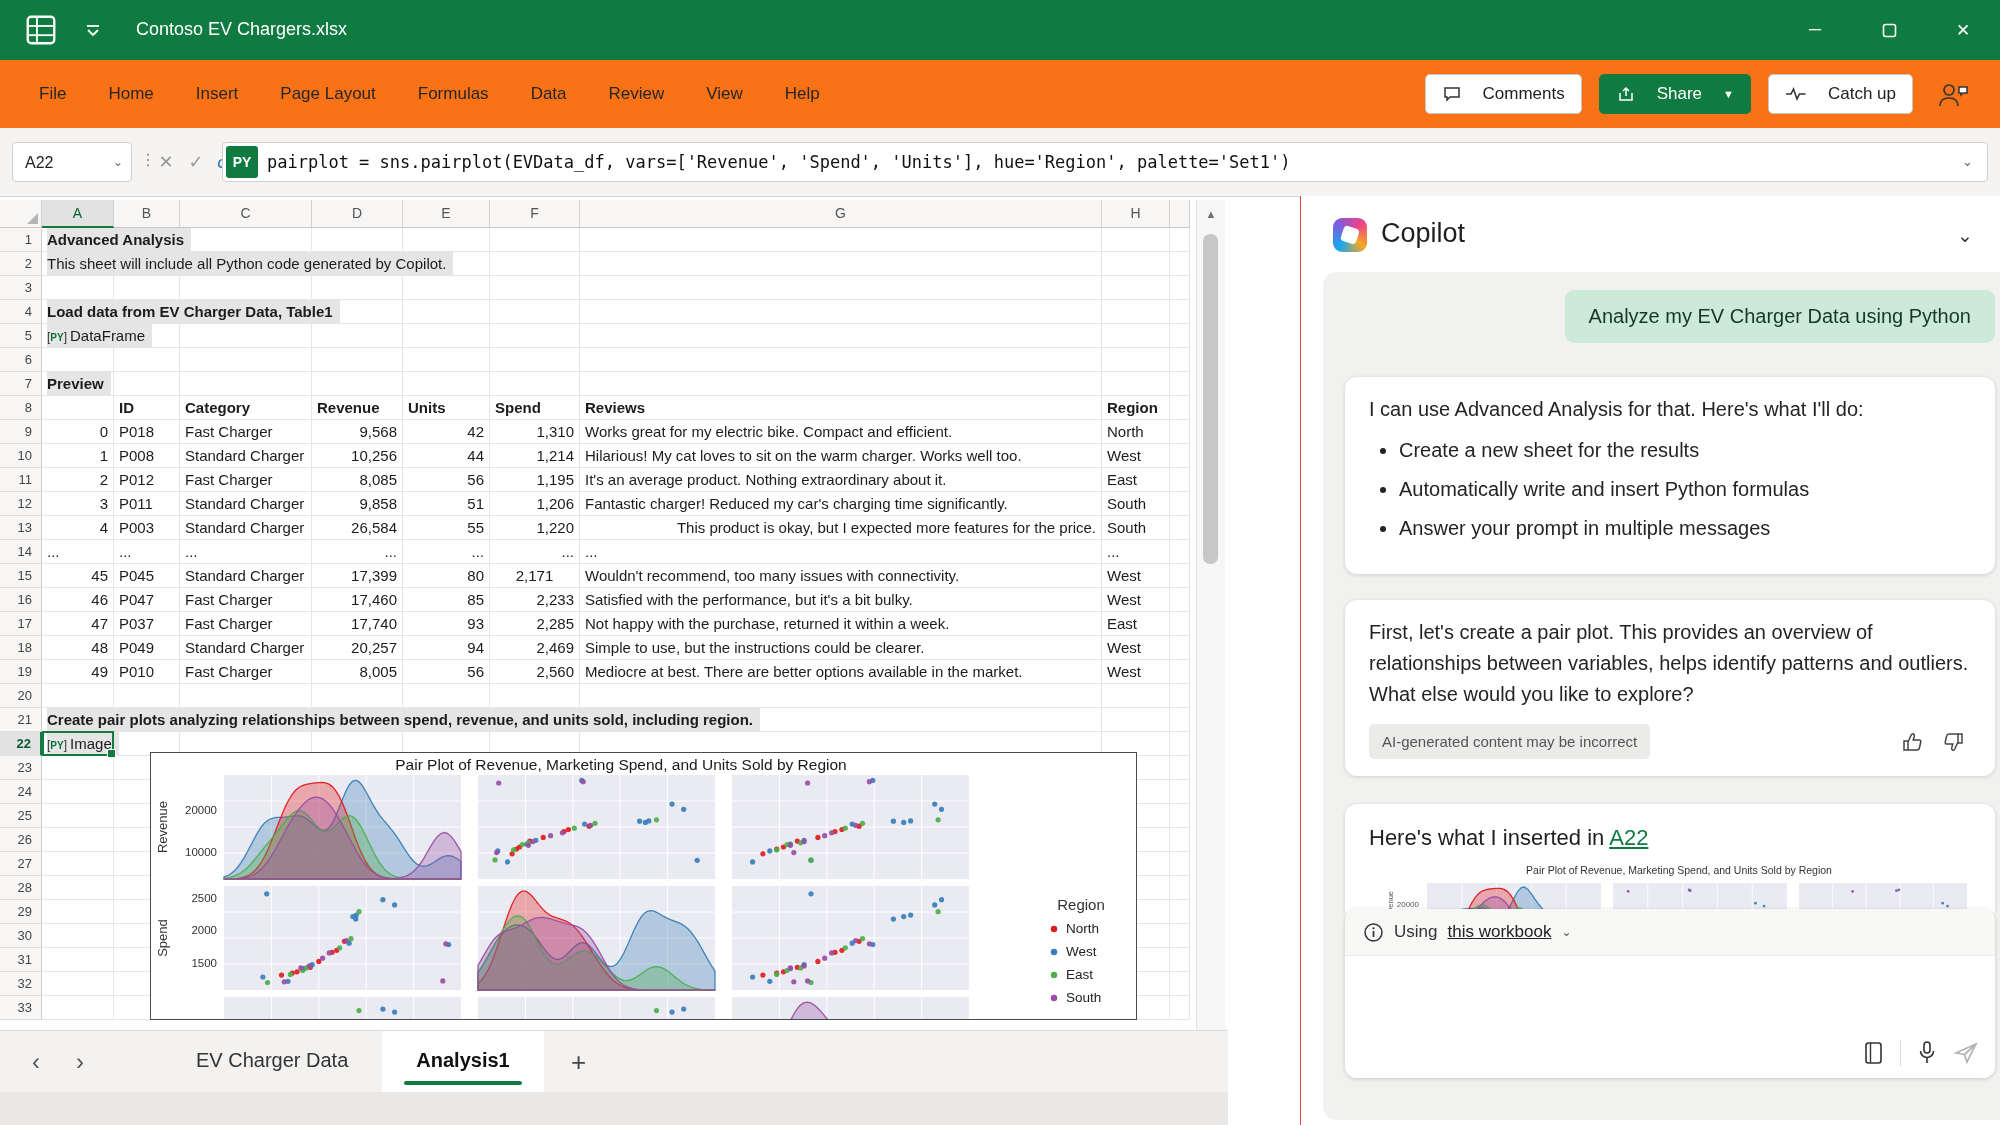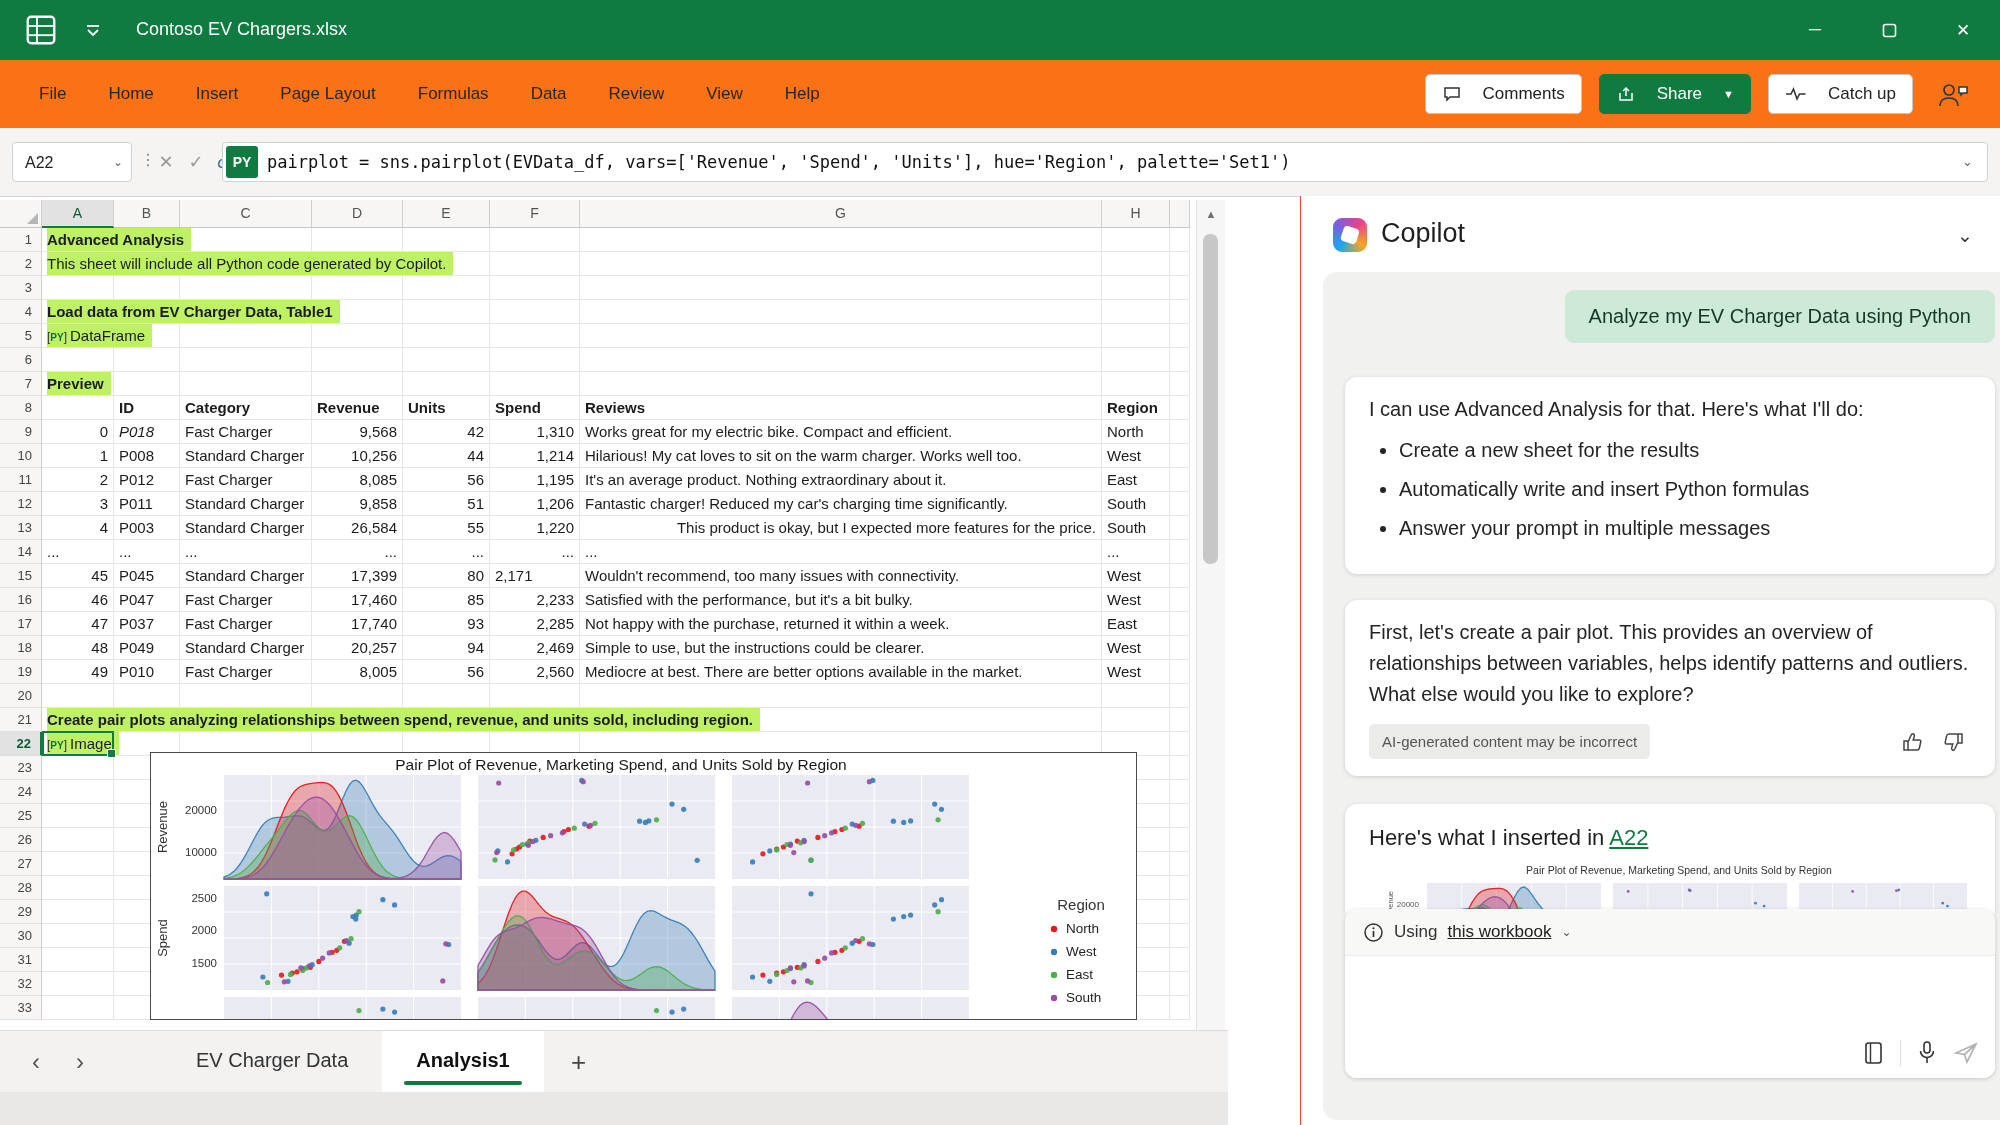--- a/index.html
+++ b/index.html
@@ -40,21 +40,21 @@
   .ghead{display:flex;height:28px;}
   .ghcell{box-sizing:border-box;background:#f7f6f5;border-right:1px solid #cfcfcf;border-bottom:1px solid #c6c6c6;font-size:14px;color:#555;text-align:center;line-height:26px;height:28px;flex:0 0 auto;}
   .ghcell.sel{background:#e2e2e2;border-bottom:2px solid #107C41;color:#0b5c31;}
   .corner{position:relative;}
   .corner:after{content:"";position:absolute;right:3px;bottom:3px;border-left:11px solid transparent;border-bottom:11px solid #b5b5b5;}
   .grow{display:flex;position:relative;height:24px;}
   .rnum{flex:0 0 auto;width:42px;box-sizing:border-box;background:#f7f6f5;border-right:1px solid #cfcfcf;border-bottom:1px solid #dedede;font-size:13px;color:#454545;text-align:right;padding-right:9px;line-height:24px;height:24px;}
   .rnum.selrow{background:#e2e2e2;border-right:2px solid #107C41;color:#0b5c31;font-weight:bold;}
   .gcell{flex:0 0 auto;height:24px;line-height:23px;border-right:1px solid #e6e6e6;border-bottom:1px solid #e6e6e6;padding:0 5px;font-size:15px;color:#1c1c1c;overflow:hidden;white-space:nowrap;box-sizing:border-box;}
   .gcell.b{font-weight:bold;}
-  .gspan{position:absolute;left:47px;top:0;height:23px;line-height:23px;font-size:15px;color:#1c1c1c;background:#bef264;padding-right:7px;white-space:nowrap;z-index:2;}
+  .gspan{position:absolute;left:47px;top:0;height:23px;line-height:23px;font-size:15px;color:#1c1c1c;background:#e5e5e5;padding-right:7px;white-space:nowrap;z-index:2;}
   .gspan.b{font-weight:bold;}
   .pyic{font-size:12px;color:#333;margin-right:3px;}
   .pyic b{color:#0e6f3e;font-size:10px;}
   .selbox{position:absolute;left:42px;top:-1px;width:72px;height:25px;border:2px solid #107C41;box-sizing:border-box;z-index:3;}
   .selhandle{position:absolute;right:-4px;bottom:-4px;width:7px;height:7px;background:#107C41;border:1px solid #fff;}
   #chart{position:absolute;left:150px;top:552px;width:985px;height:266px;background:#fff;border:1px solid #4a4a4a;overflow:hidden;z-index:4;}
 
   
   .vscroll{position:absolute;left:1196px;top:200px;width:28px;height:870px;background:#f6f6f6;border-left:1px solid #e3e3e3;}
   .vsarrow{position:absolute;left:0;width:28px;text-align:center;color:#707070;font-size:11px;}
@@ -300,21 +300,21 @@
           <div class="gcell b" style="width: 91px; text-align: left;">Revenue</div>
           <div class="gcell b" style="width: 87px; text-align: left;">Units</div>
           <div class="gcell b" style="width: 90px; text-align: left;">Spend</div>
           <div class="gcell b" style="width: 522px; text-align: left;">Reviews</div>
           <div class="gcell b" style="width: 68px; text-align: left;">Region</div>
           <div class="gcell" style="width: 20px;"></div>
         </div>
         <div class="grow">
           <div class="rnum">9</div>
           <div class="gcell" style="width: 72px; text-align: right;">0</div>
-          <div class="gcell" style="width: 66px; text-align: left; font-style: italic;">P018</div>
+          <div class="gcell" style="width: 66px; text-align: left;">P018</div>
           <div class="gcell" style="width: 132px; text-align: left;">Fast Charger</div>
           <div class="gcell" style="width: 91px; text-align: right;">9,568</div>
           <div class="gcell" style="width: 87px; text-align: right;">42</div>
           <div class="gcell" style="width: 90px; text-align: right;">1,310</div>
           <div class="gcell" style="width: 522px; text-align: left;">Works great for my electric bike. Compact and efficient.</div>
           <div class="gcell" style="width: 68px; text-align: left;">North</div>
           <div class="gcell" style="width: 20px;"></div>
         </div>
         <div class="grow">
           <div class="rnum">10</div>
@@ -376,21 +376,21 @@
           <div class="gcell" style="width: 68px; text-align: left;">...</div>
           <div class="gcell" style="width: 20px;"></div>
         </div>
         <div class="grow">
           <div class="rnum">15</div>
           <div class="gcell" style="width: 72px; text-align: right;">45</div>
           <div class="gcell" style="width: 66px; text-align: left;">P045</div>
           <div class="gcell" style="width: 132px; text-align: left;">Standard Charger</div>
           <div class="gcell" style="width: 91px; text-align: right;">17,399</div>
           <div class="gcell" style="width: 87px; text-align: right;">80</div>
-          <div class="gcell" style="width: 90px; text-align: left;">2,171</div>
+          <div class="gcell" style="width: 90px; text-align: center;">2,171</div>
           <div class="gcell" style="width: 522px; text-align: left;">Wouldn't recommend, too many issues with connectivity.</div>
           <div class="gcell" style="width: 68px; text-align: left;">West</div>
           <div class="gcell" style="width: 20px;"></div>
         </div>
         <div class="grow">
           <div class="rnum">16</div>
           <div class="gcell" style="width: 72px; text-align: right;">46</div>
           <div class="gcell" style="width: 66px; text-align: left;">P047</div>
           <div class="gcell" style="width: 132px; text-align: left;">Fast Charger</div>
           <div class="gcell" style="width: 91px; text-align: right;">17,460</div>

